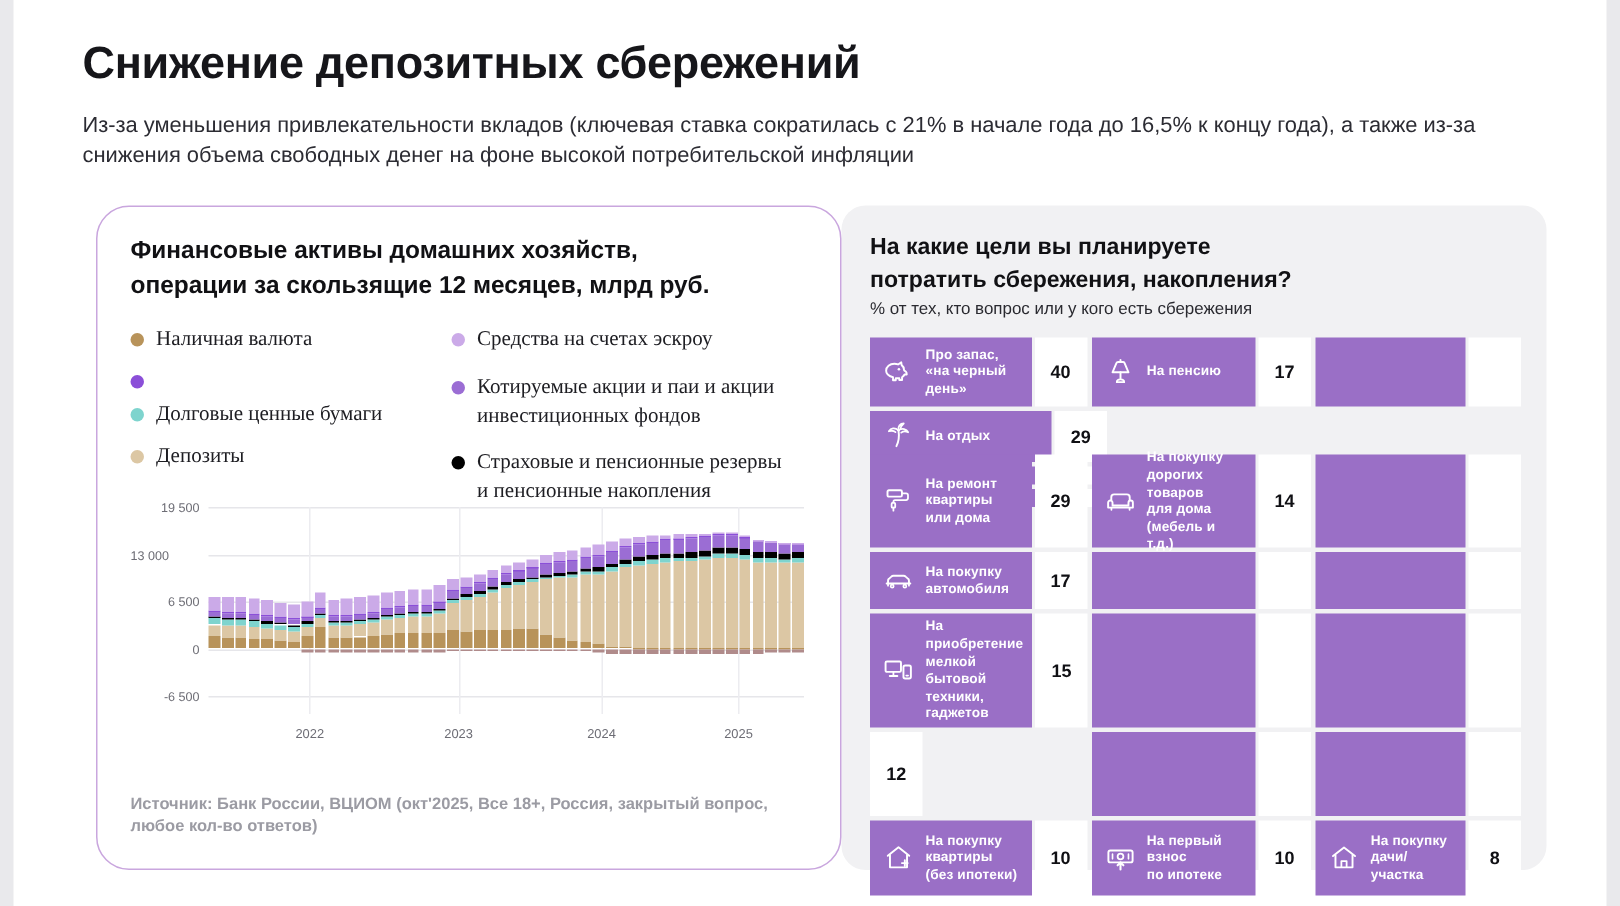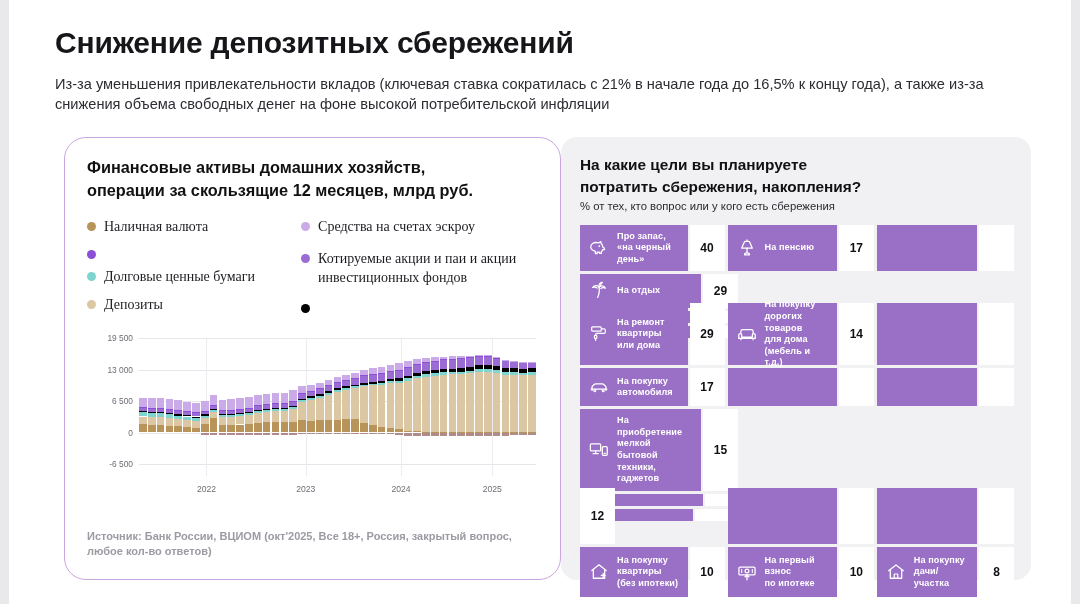--- a/index.html
+++ b/index.html
@@ -174,30 +174,31 @@
             <div class="legend-item">
               <span class="dot" style="background: rgb(203, 170, 232);"></span>
               <span class="legend-text">Средства на счетах эскроу</span>
             </div>
             <div class="legend-item">
               <span class="dot" style="background: rgb(155, 109, 212);"></span>
               <span class="legend-text">Котируемые акции и паи и акции<br>инвестиционных фондов</span>
             </div>
             <div class="legend-item">
               <span class="dot" style="background: rgb(0, 0, 0);"></span>
+              <span class="legend-text">Страховые и пенсионные резервы<br>и пенсионные накопления</span>
             </div>
           </div>
       </div>
 
       <div class="chart-wrap">
         <div class="chart-grid" id="chart-grid">
             <div class="gridline" style="top: 0px; left: 52px; right: 6px;"></div>
             <div class="ylabel" style="top: 0px; left: 0px; width: 46px; text-align: right; right: auto;">19 500</div>
             <div class="gridline" style="top: 31.5px; left: 52px; right: 6px;"></div>
-            <div class="ylabel" style="top: 31.5px; left: 0px; width: 46px; text-align: right; right: auto;">13 000</div>
+            <div class="ylabel" style="top: 31.5px; left: 0px; width: 46px; right: auto;">13 000</div>
             <div class="gridline" style="top: 63px; left: 52px; right: 6px;"></div>
             <div class="ylabel" style="top: 63px; left: 0px; width: 46px; text-align: right; right: auto;">6 500</div>
             <div class="gridline" style="top: 94.5px; left: 52px; right: 6px;"></div>
             <div class="ylabel" style="top: 94.5px; left: 0px; width: 46px; text-align: right; right: auto;">0</div>
             <div class="gridline" style="top: 126px; left: 52px; right: 6px;"></div>
             <div class="ylabel" style="top: 126px; left: 0px; width: 46px; text-align: right; right: auto;">-6 500</div>
             <div class="xlabel" style="left: 119.49px; top: 146px;">2022</div>
             <div class="vgrid" style="left: 119.49px; top: 0px; height: 138px;"></div>
             <div class="xlabel" style="left: 218.74px; top: 146px;">2023</div>
             <div class="vgrid" style="left: 218.74px; top: 0px; height: 138px;"></div>
@@ -773,21 +774,21 @@
             </div>
             <div class="cellpair p2">
               <div class="goal-cell empty"></div>
               <div class="goal-val blank"></div>
             </div>
             <div class="cellpair p3">
               <div class="goal-cell empty"></div>
               <div class="goal-val blank"></div>
             </div>
           </div>
-          <div class="goal-row" style="height: 76px; flex-direction: column;">
+          <div class="goal-row" style="height: 76px;">
             <div class="cellpair p1">
               <div class="goal-cell">
                 <span class="gi">
                   <svg viewBox="0 0 24 24">
                     <rect x="2.6" y="5.4" width="11.2" height="7.6" rx="1" fill="none" stroke="#fff" stroke-width="1.4"></rect>
                     <path d="M5.6 16h5.6M8.3 13v3" fill="none" stroke="#fff" stroke-width="1.3" stroke-linecap="round"></path>
                     <rect x="15.6" y="8.4" width="5.4" height="9.4" rx="1.2" fill="none" stroke="#fff" stroke-width="1.4"></rect>
                     <path d="M17.6 15.7h1.4" fill="none" stroke="#fff" stroke-width="1.2" stroke-linecap="round"></path>
                   </svg>
                 </span>

